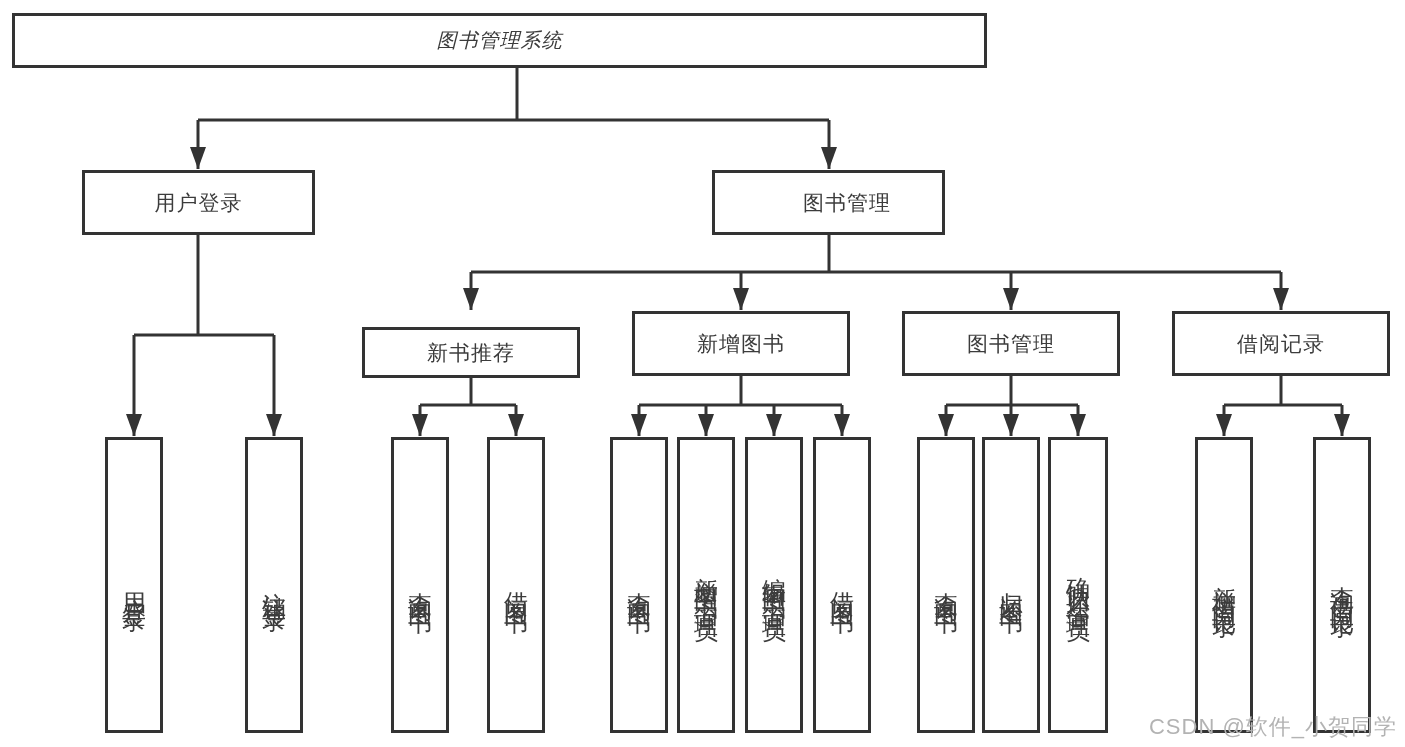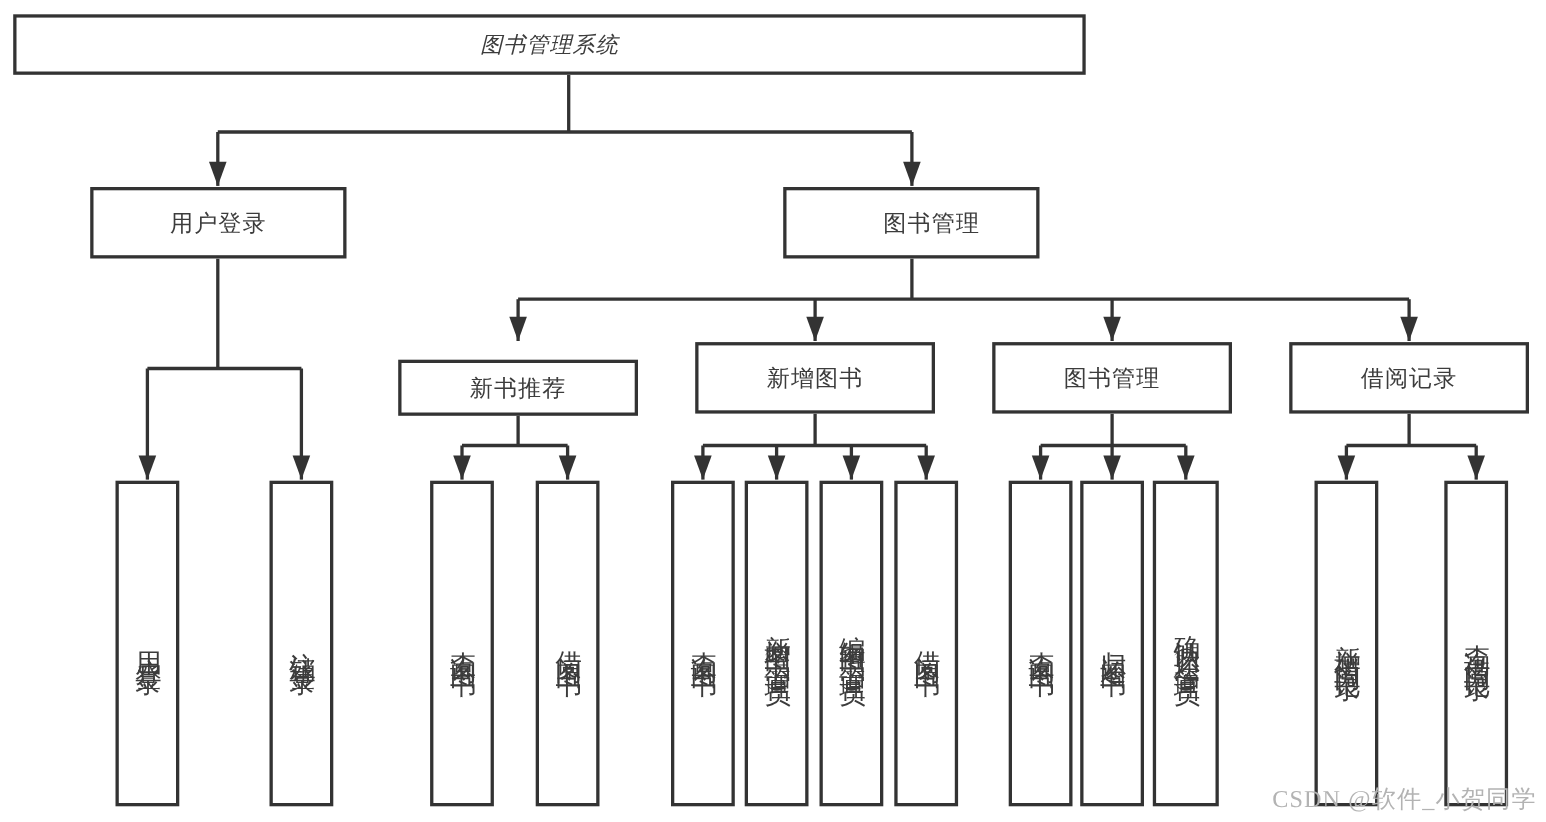--- a/index.html
+++ b/index.html
@@ -32,21 +32,20 @@
     line-height:1;
   }
   .watermark{
     position:absolute;
     right:8px;bottom:5px;
     font-size:22px;
     color:#b3b3b3;
     letter-spacing:1px;
     z-index:3;
     white-space:nowrap;
-    font-family:Liberation Serif, serif;
   }
 </style>
 </head>
 <body>
 
 <div class="canvas">
 
   <svg class="connectors" width="1405" height="747" viewBox="0 0 1405 747">
     <defs>
       <marker id="ah" markerUnits="userSpaceOnUse" markerWidth="26" markerHeight="20" viewBox="0 0 26 20" refX="24" refY="10" orient="auto">

